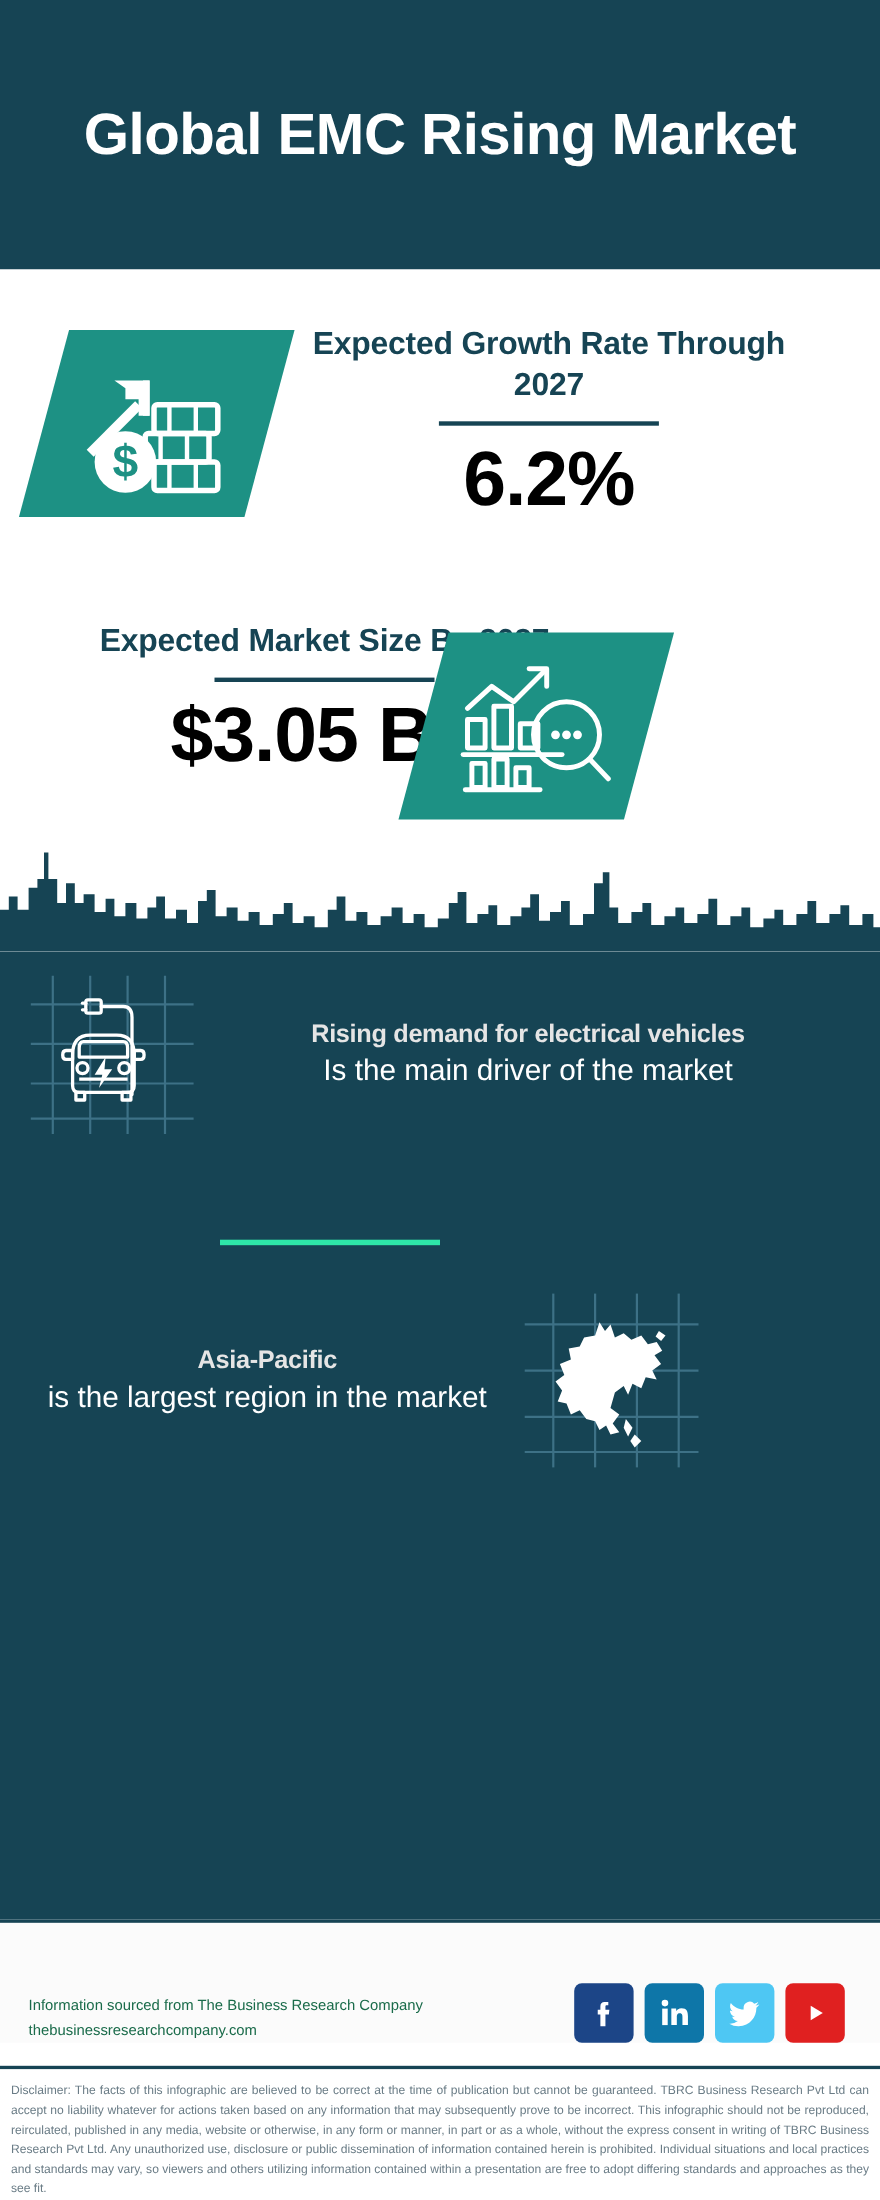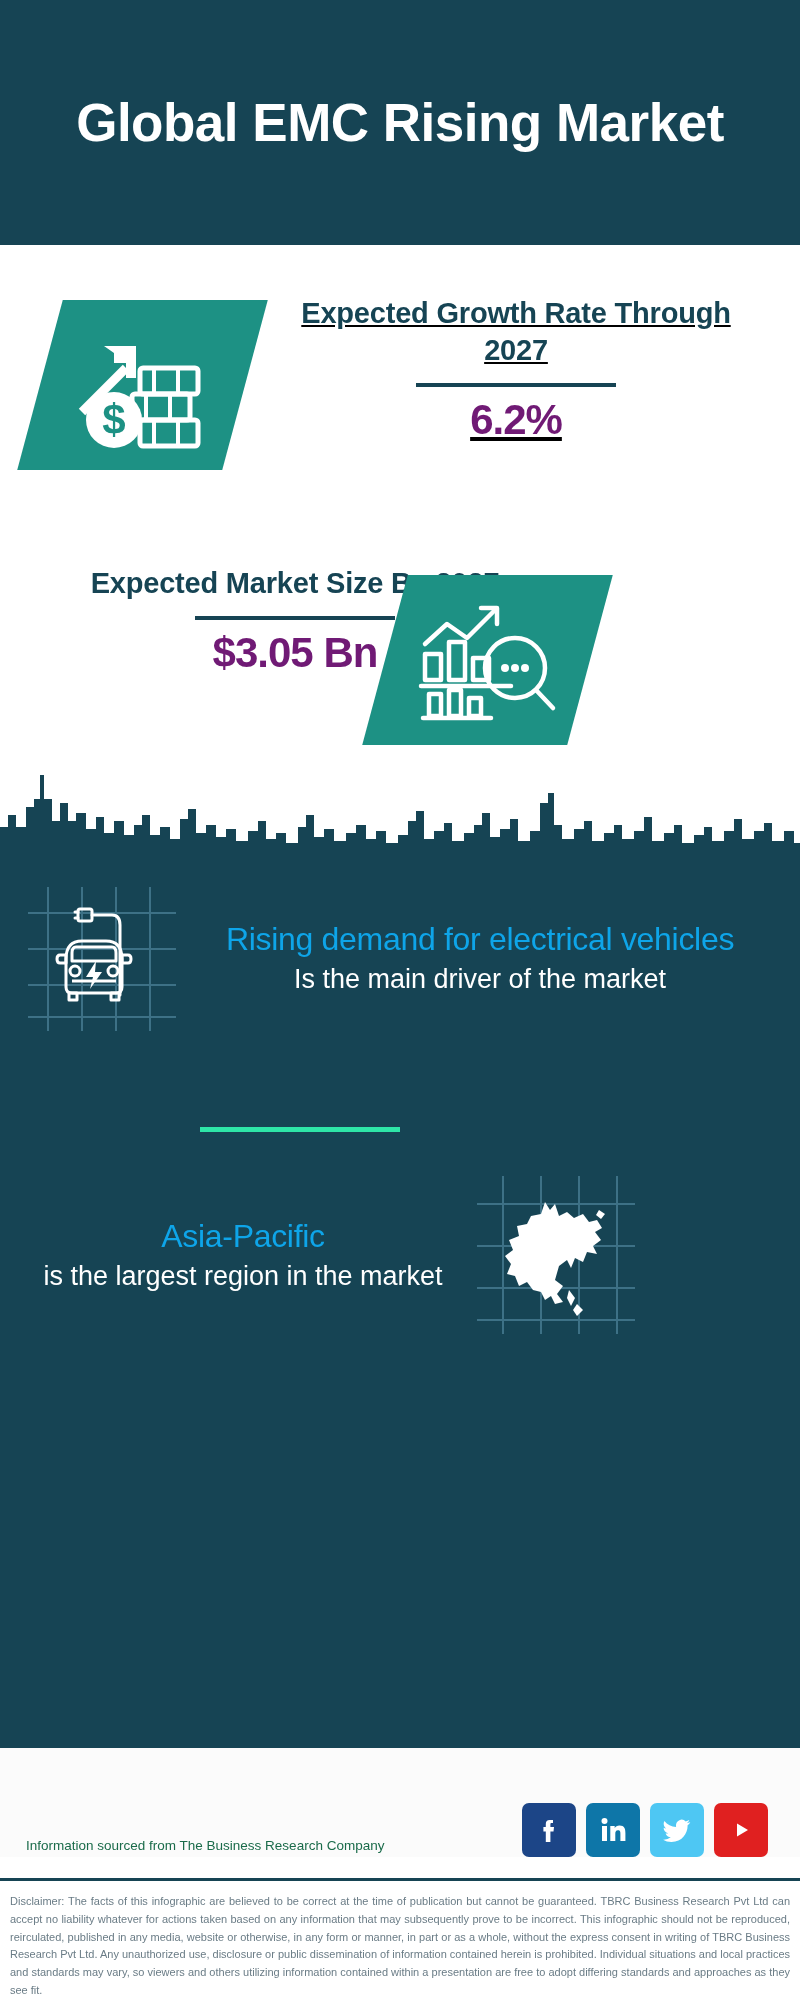--- a/index.html
+++ b/index.html
@@ -66,39 +66,39 @@
     height: 100%;
     display: flex;
     align-items: center;
     justify-content: center;
   }
 
   .stat-block {
     position: absolute;
     text-align: center;
   }
-  .stat-growth { left: 266px; top: 50px; width: 500px; text-decoration: underline; }
+  .stat-growth { left: 249px; top: 50px; width: 500px; }
   .stat-size   { left: 35px;  top: 320px; width: 520px; }
 
   .stat-label {
     color: #164454;
     font-size: 29px;
     font-weight: bold;
     line-height: 1.28;
     letter-spacing: -0.2px;
   }
   .stat-rule {
     width: 200px;
     height: 4px;
     background: #164454;
     margin: 14px auto 10px auto;
   }
   .stat-value {
-    color: #701a75;
-    font-size: 42px;
+    color: #000000;
+    font-size: 70px;
     font-weight: bold;
     line-height: 1.1;
     letter-spacing: -1px;
   }
 
   
   .skyline-wrap {
     position: relative;
     height: 110px;
     background: #ffffff;
@@ -130,23 +130,23 @@
     justify-content: center;
   }
   .fact-text {
     flex: 1;
     text-align: center;
     padding-right: 40px;
   }
   .fact-text-left { padding-right: 0; padding-left: 30px; }
 
   .fact-head {
-    color: #0ea5e9;
-    font-size: 32px;
-    font-weight: normal;
+    color: #e5e5e5;
+    font-size: 23px;
+    font-weight: bold;
     line-height: 1.3;
     letter-spacing: -0.3px;
   }
   .fact-sub {
     color: #ffffff;
     font-size: 27px;
     font-weight: normal;
     line-height: 1.35;
   }
 
@@ -385,20 +385,21 @@
           <path d="M128 40 L134 44 L130 49 L125 45 Z"></path>
         </g>
       </svg>
     </div>
   </div>
 </div>
 
 <div class="social-bar">
   <div class="source-text">
     <div>Information sourced from The Business Research Company</div>
+    <div>thebusinessresearchcompany.com</div>
   </div>
   <div class="social-icons">
     <div class="sicon fb">
       <svg width="30" height="30" viewBox="0 0 30 30">
           <path fill="#ffffff" d="M19 5h-3.3C13 5 11.8 6.6 11.8 9v3H9.4v4.4h2.4V27h4.6V16.4h3.1l.5-4.4h-3.6V9.4c0-1 .3-1.4 1.3-1.4H19V5z"></path>
         </svg>
     </div>
     <div class="sicon li">
       <svg width="30" height="30" viewBox="0 0 30 30">
           <g fill="#ffffff">

